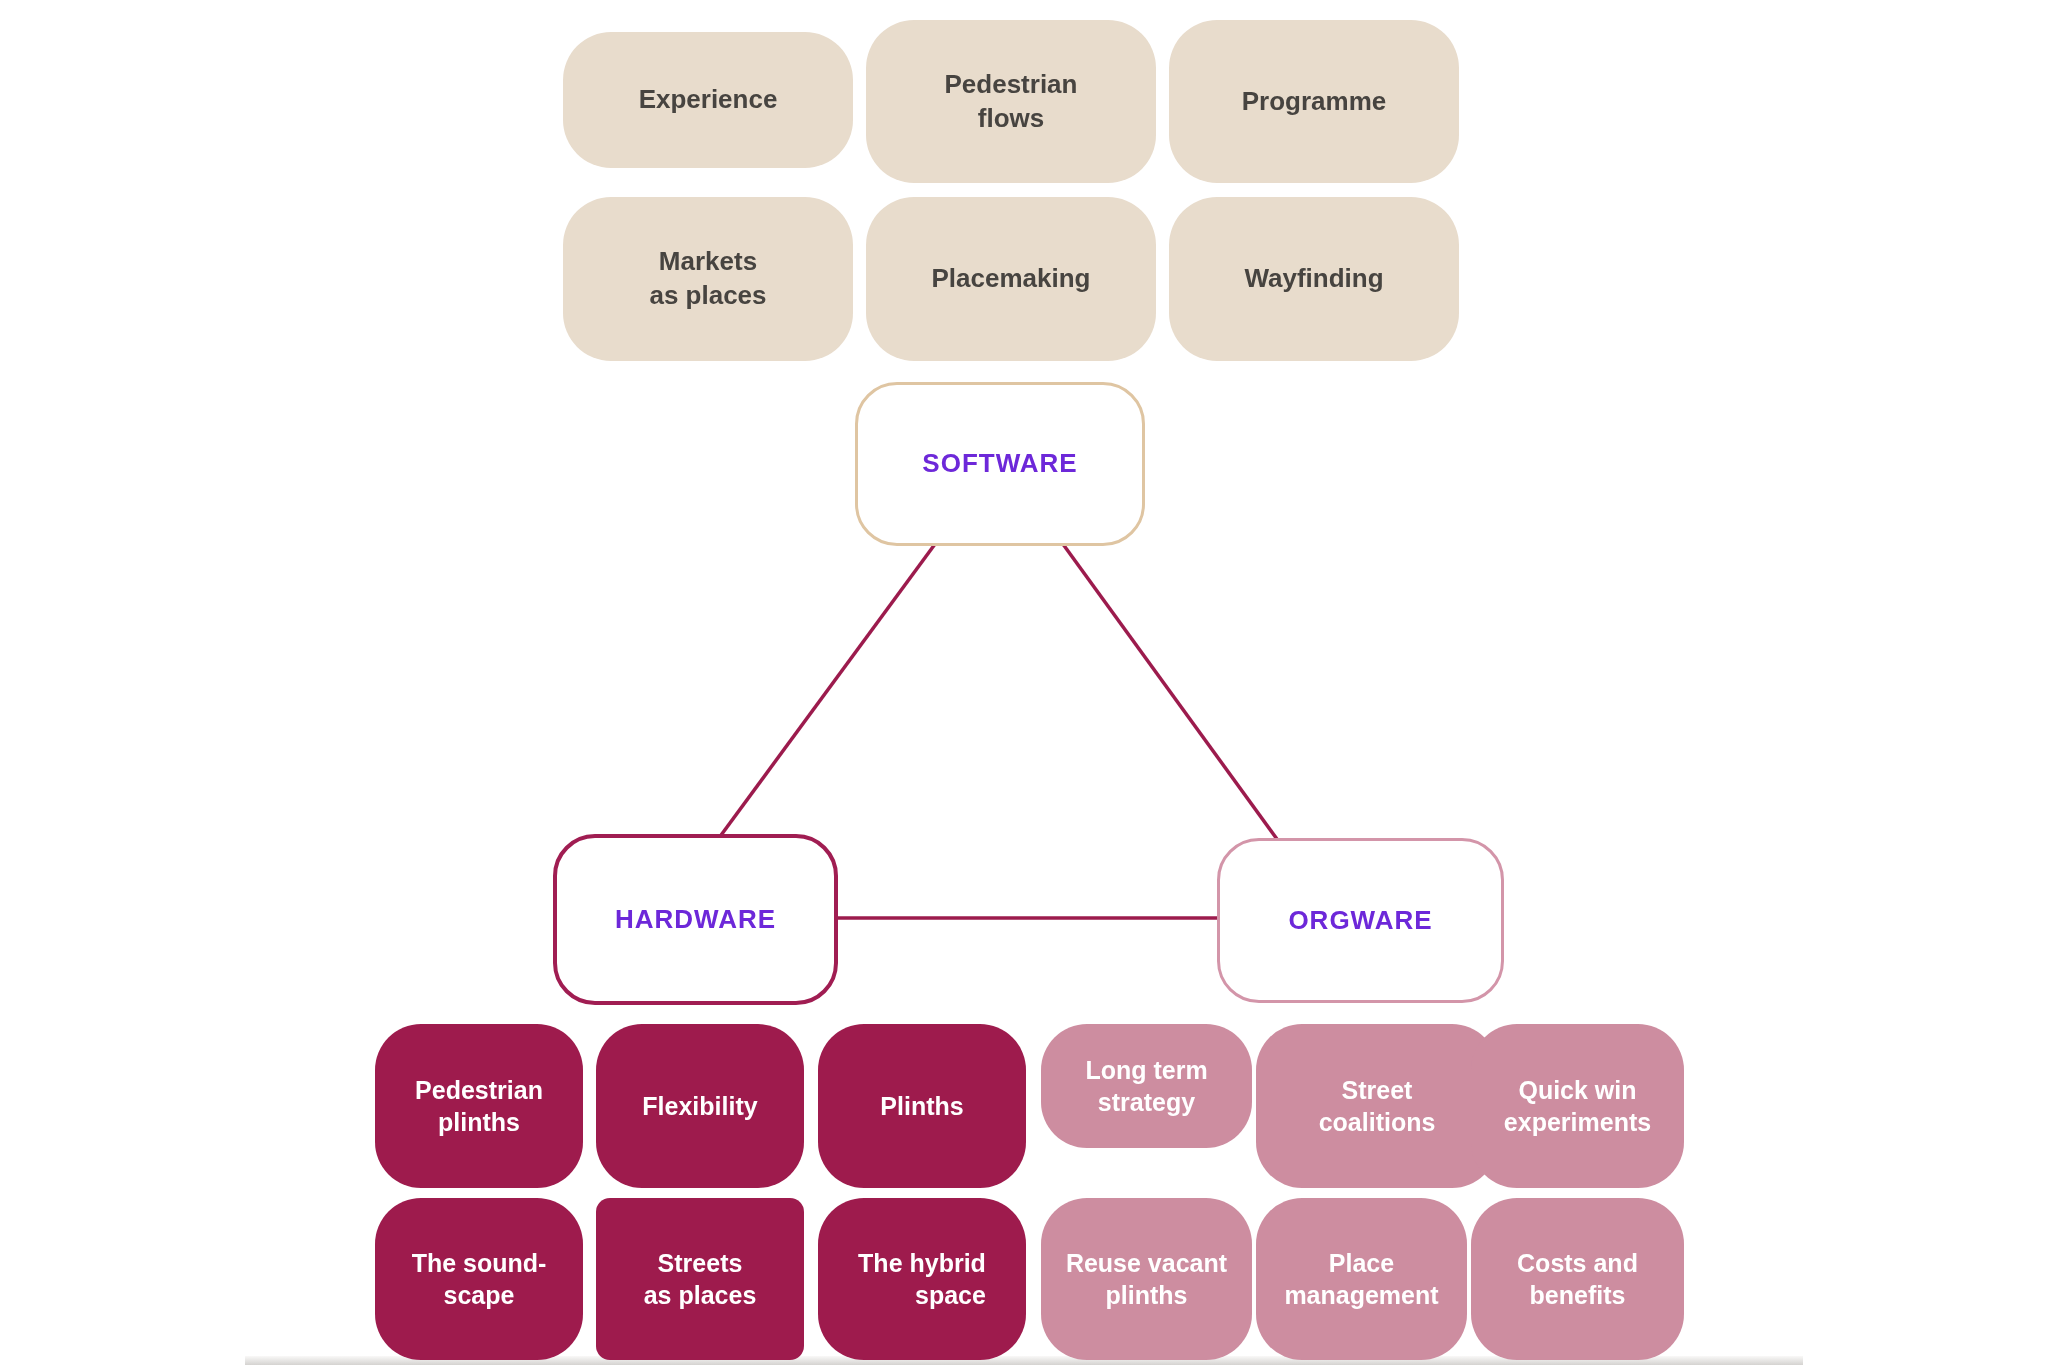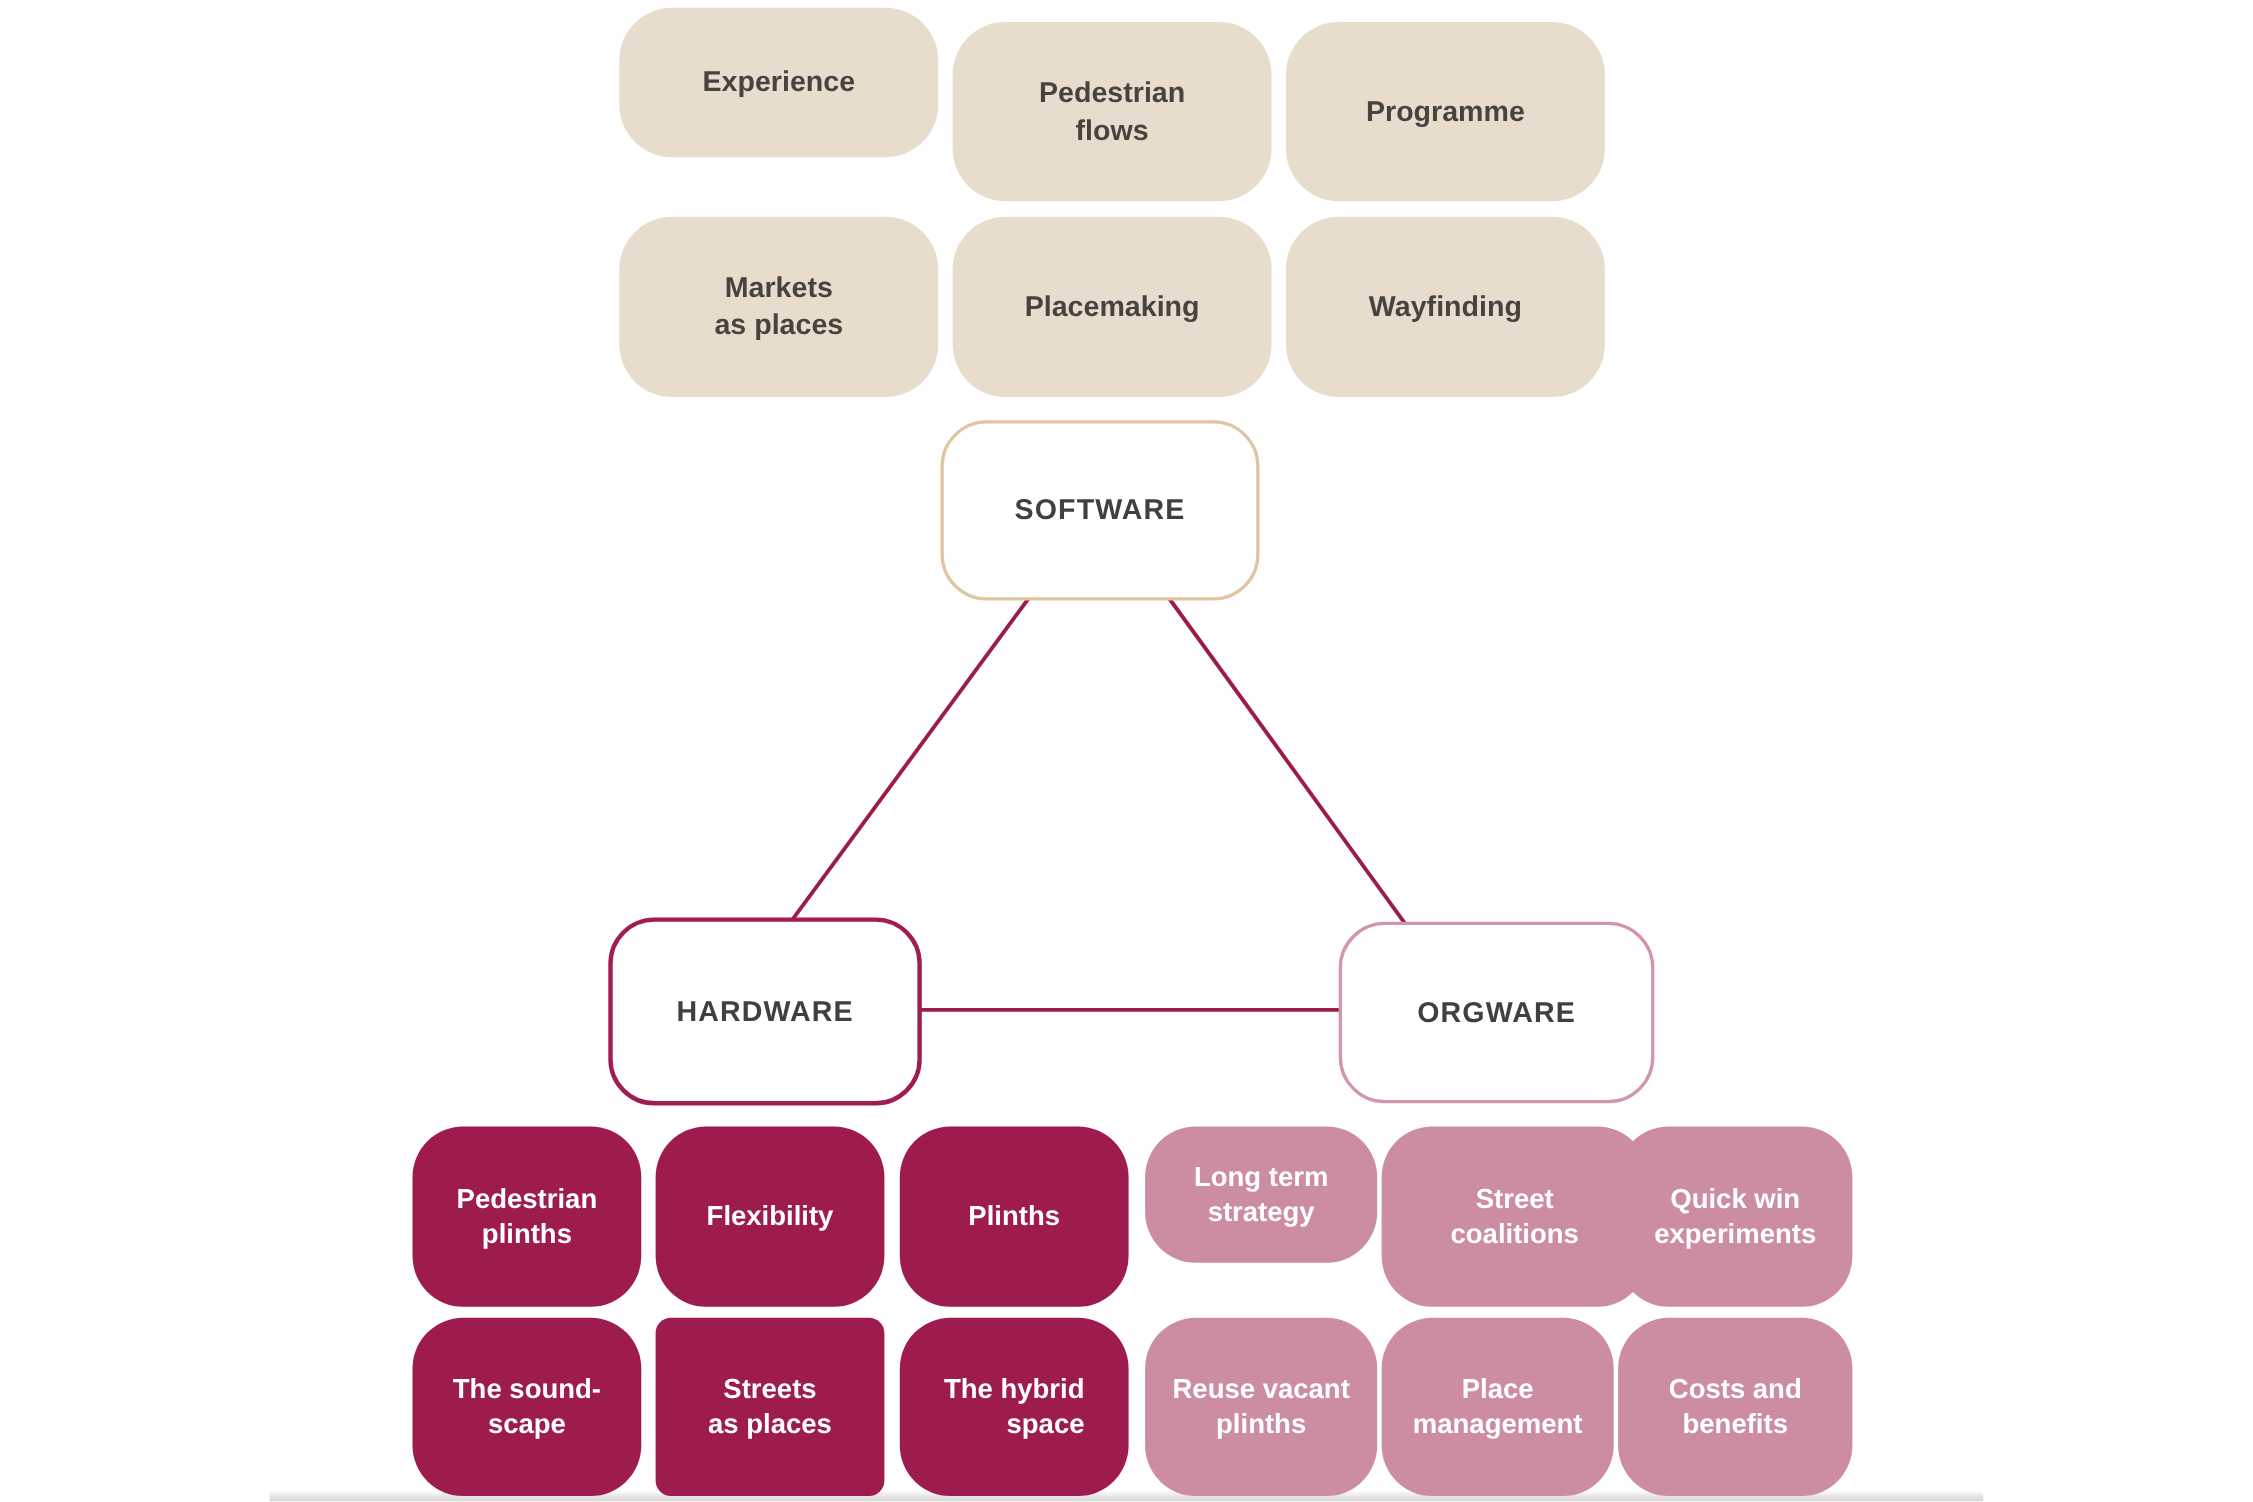--- a/index.html
+++ b/index.html
@@ -30,21 +30,21 @@
     box-sizing: border-box;
   }
   .beige {
     background: #e8dccc;
     color: #474440;
     font-size: 26px;
     border-radius: 48px;
   }
   .node {
     background: #ffffff;
-    color: #404040;
+    color: #6d28d9;
     font-size: 26px;
     letter-spacing: 1px;
     border-radius: 42px;
   }
   .node-software { border: 3px solid #dfc5a2; }
   .node-hardware { border: 4px solid #a01d52; }
   .node-orgware  { border: 3px solid #d395a9; }
   .hw {
     background: #9e1b4d;
     color: #ffffff;
@@ -71,21 +71,21 @@
 <body>
 
 <div class="canvas">
 
   <svg class="lines-svg" viewBox="0 0 2048 1365">
     <line x1="938" y1="540" x2="716" y2="842" stroke="#9c1b4d" stroke-width="3.5"></line>
     <line x1="1060" y1="540" x2="1282" y2="846" stroke="#9c1b4d" stroke-width="3.5"></line>
     <line x1="834" y1="918" x2="1222" y2="918" stroke="#9c1b4d" stroke-width="3.5"></line>
   </svg>
 
-  <div class="box beige" style="left:563px; top:7px;  width:290px; height:136px;">Experience</div>
+  <div class="box beige" style="left:563px; top:32px;  width:290px; height:136px;">Experience</div>
   <div class="box beige" style="left:866px; top:20px;  width:290px; height:163px;">Pedestrian
 flows</div>
   <div class="box beige" style="left:1169px;top:20px;  width:290px; height:163px;">Programme</div>
   <div class="box beige" style="left:563px; top:197px; width:290px; height:164px;">Markets
 as places</div>
   <div class="box beige" style="left:866px; top:197px; width:290px; height:164px;">Placemaking</div>
   <div class="box beige" style="left:1169px;top:197px; width:290px; height:164px;">Wayfinding</div>
 
   <div class="box node node-software" style="left:855px;  top:382px; width:290px; height:164px;">SOFTWARE</div>
   <div class="box node node-hardware" style="left:553px;  top:834px; width:285px; height:171px;">HARDWARE</div>

